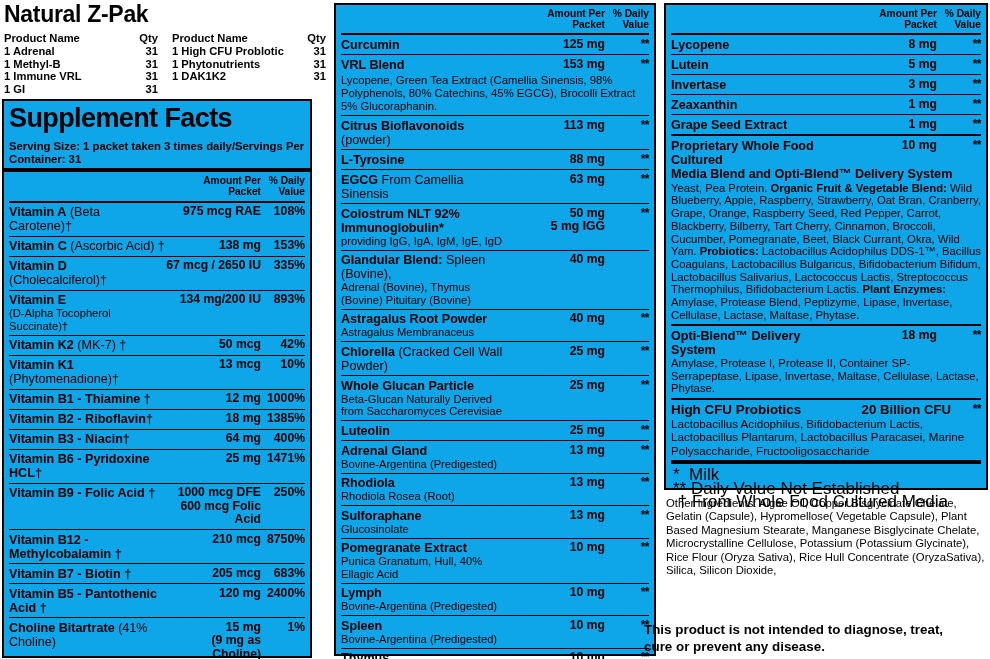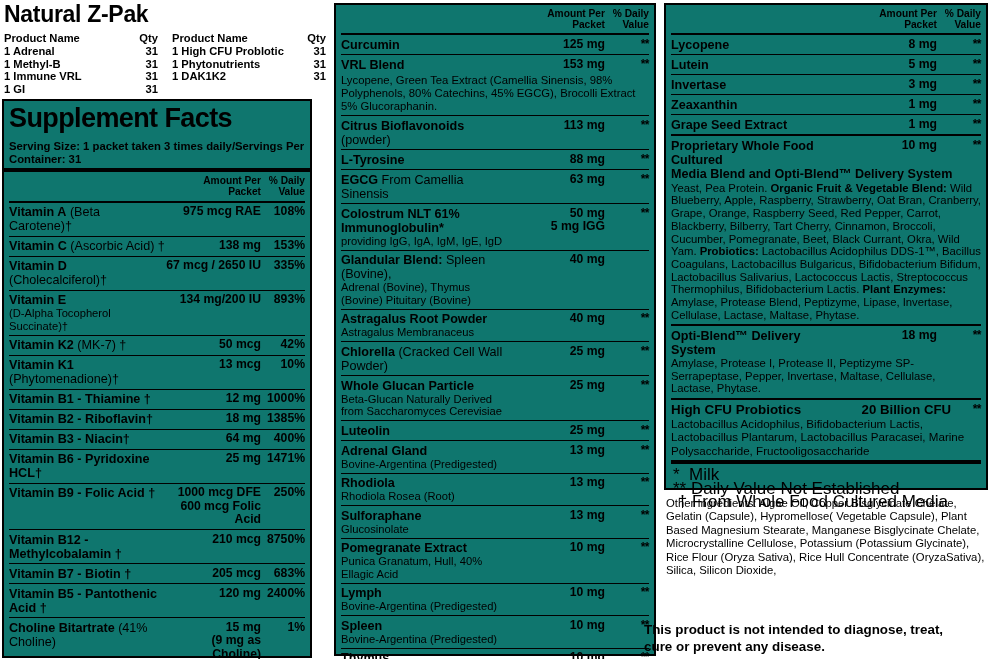--- a/index.html
+++ b/index.html
@@ -32,21 +32,21 @@
     font-size: 11.2px; font-weight: bold; line-height: 12.6px;
     margin-left: 2px;
   }
   .prodgrid .hdr { padding-bottom: 0.5px; }
   .prodgrid .qty { text-align: right; }
   .prodgrid .gap { }
 
   
   .panel {
     border: 2.4px solid #000;
-    background: #0f766e;
+    background: #0ea5e9;
     padding: 0;
   }
   #panel-left  { margin: 4px 0 0 0; height: 559px; }
   #panel-mid   { margin: 3px 0 0 0; height: 653px; }
   #panel-right { margin: 3px 0 0 0; height: 487px; }
 
   .panel-inner { padding: 2px 5px 0 5px; }
 
   .sf-title {
     font-size: 27px; font-weight: bold; line-height: 29px;
@@ -369,21 +369,21 @@
           <div class="row stack">
             <div class="nm">
               <div class="nm-main">EGCG<span class="reg">   From Camellia Sinensis</span></div>
             </div>
             <div class="am">63  mg</div>
             <div class="dv stars">**</div>
           </div>
           <div class="rule-thin"></div>
           <div class="row stack">
             <div class="nm">
-              <div class="nm-main">Colostrum NLT 61% Immunoglobulin*</div>
+              <div class="nm-main">Colostrum NLT 92% Immunoglobulin*</div>
               <div class="nm-sub"> providing IgG, IgA, IgM, IgE, IgD</div>
             </div>
             <div class="am">50 mg<div class="amt-sub">5 mg IGG</div></div>
             <div class="dv stars">**</div>
           </div>
           <div class="rule-thin"></div>
           <div class="row stack">
             <div class="nm">
               <div class="nm-main">Glandular Blend:<span class="reg"> Spleen (Bovine),</span></div>
               <div class="nm-sub">Adrenal (Bovine), Thymus (Bovine) Pituitary (Bovine)</div>
@@ -562,21 +562,21 @@
       <div class="blend-body"><span>Yeast, Pea Protein. </span><b>Organic Fruit &amp; Vegetable Blend:</b><span> Wild Blueberry, Apple, Raspberry, Strawberry, Oat Bran, Cranberry, Grape, Orange, Raspberry Seed, Red Pepper, Carrot, Blackberry, Bilberry, Tart Cherry, Cinnamon, Broccoli, Cucumber, Pomegranate, Beet, Black Currant, Okra, Wild Yam.  </span><b>Probiotics:</b><span> Lactobacillus Acidophilus DDS-1™, Bacillus Coagulans, Lactobacillus Bulgaricus, Bifidobacterium Bifidum, Lactobacillus Salivarius, Lactococcus Lactis, Streptococcus Thermophilus, Bifidobacterium Lactis. </span><b>Plant Enzymes:</b><span> Amylase, Protease Blend, Peptizyme, Lipase, Invertase, Cellulase, Lactase, Maltase, Phytase.</span></div>
 
       <div class="rule-med"></div>
       <div class="row" style="padding-bottom:0">
         <div class="nm">
             <div class="nm-main">Opti-Blend™ Delivery System</div>
           </div>
         <div class="am">18 mg</div>
         <div class="dv stars">**</div>
       </div>
-      <div class="blend-body">Amylase, Protease I, Protease II, Peptizyme SP-Serrapeptase, Pepper, Invertase, Maltase, Cellulase, Lactase, Phytase.</div>
+      <div class="blend-body">Amylase, Protease I, Protease II, Container SP-Serrapeptase, Lipase, Invertase, Maltase, Cellulase, Lactase, Phytase.</div>
 
       <div class="rule-med"></div>
       <div class="row" style="padding-bottom:0">
         <div class="nm">
             <div class="nm-main" style="font-size:13.4px">High CFU Probiotics</div>
           </div>
         <div class="am" style="width:110px;flex:0 0 110px;font-size:13.2px">20 Billion CFU</div>
         <div class="dv stars" style="width:30px;flex:0 0 30px">**</div>
       </div>
       <div class="blend-body" style="font-size:11.6px;line-height:13.6px">Lactobacillus Acidophilus, Bifidobacterium Lactis, Lactobacillus Plantarum, Lactobacillus Paracasei, Marine Polysaccharide, Fructooligosaccharide</div>

